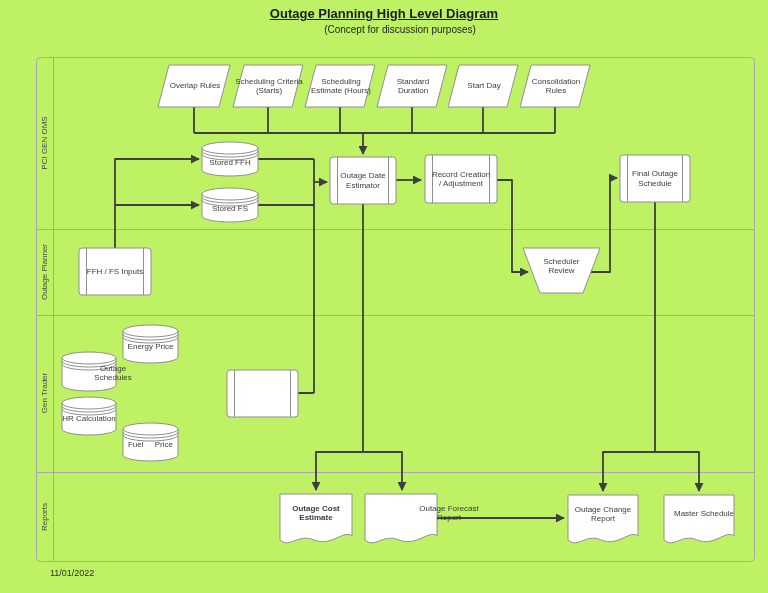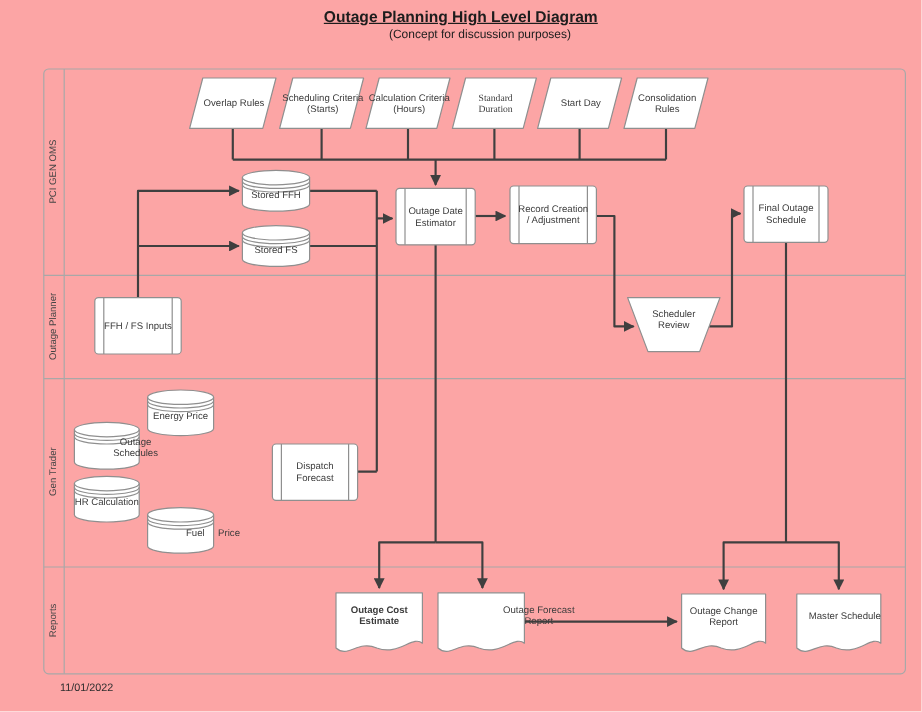--- a/index.html
+++ b/index.html
@@ -1,26 +1,26 @@
 <!DOCTYPE html>
 <html><head>
 <meta charset="utf-8">
 <style>
   html,body{margin:0;padding:0;background:#fff;}
-  #stage{position:relative;width:768px;height:593px;background:#fca5a5;overflow:hidden;
+  #stage{position:relative;width:768px;height:593px;background:#bef264;overflow:hidden;
          font-family:"Liberation Sans", sans-serif;color:#3c3c3c;}
   #diagram-svg{position:absolute;left:0;top:0;}
   .lbl{position:absolute;display:flex;align-items:center;justify-content:center;
        text-align:center;font-size:8px;line-height:1.18;color:#3c3c3c;}
   .title{position:absolute;left:0;right:0;top:6px;text-align:center;font-size:13px;
          font-weight:bold;text-decoration:underline;color:#1d1d1d;}
   .subtitle{position:absolute;left:0;right:0;top:24px;text-align:center;font-size:10px;color:#1d1d1d;padding-left:32px;}
   .lane-label{position:absolute;width:120px;height:14px;display:flex;align-items:center;
        justify-content:center;transform:rotate(-90deg);font-size:8px;color:#454545;}
-  .wide-words{word-spacing:9px;margin-left:27px;}
+  .wide-words{word-spacing:9px;}
   .footer-date{position:absolute;left:50px;top:568px;font-size:9px;color:#2e2e2e;}
 </style>
 </head>
 <body>
 
 <div id="stage">
 
   <div class="title">Outage Planning High Level Diagram</div>
   <div class="subtitle">(Concept for discussion purposes)</div>
 
@@ -127,35 +127,34 @@
     </g>
   </svg>
 
   <div class="lane-label" style="left:-16px;top:136px;">PCI GEN OMS</div>
   <div class="lane-label" style="left:-16px;top:265px;">Outage Planner</div>
   <div class="lane-label" style="left:-16px;top:386px;">Gen Trader</div>
   <div class="lane-label" style="left:-16px;top:510px;">Reports</div>
 
   <div class="lbl" style="left:235px;top:65px;width:68px;height:42px;">Scheduling Criteria (Starts)</div>
   <div class="lbl" style="left:160px;top:65px;width:70px;height:42px;">Overlap Rules</div>
-  <div class="lbl" style="left:307px;top:65px;width:68px;height:42px;">Calculation Criteria (Hours)</div>
-  <div class="lbl" style="left:388px;top:65px;width:50px;height:42px;font-family:Liberation Serif, serif;">Standard Duration</div>
+  <div class="lbl" style="left:307px;top:65px;width:68px;height:42px;">Scheduling Estimate (Hours)</div>
+  <div class="lbl" style="left:388px;top:65px;width:50px;height:42px;">Standard Duration</div>
   <div class="lbl" style="left:450px;top:65px;width:68px;height:42px;">Start Day</div>
   <div class="lbl" style="left:522px;top:65px;width:68px;height:42px;">Consolidation Rules</div>
   <div class="lbl" style="left:202px;top:152px;width:56px;height:22px;">Stored FFH</div>
   <div class="lbl" style="left:202px;top:198px;width:56px;height:22px;">Stored FS</div>
   <div class="lbl" style="left:431px;top:155px;width:60px;height:48px;">Record Creation / Adjustment</div>
   <div class="lbl" style="left:334px;top:157px;width:58px;height:47px;">Outage Date Estimator</div>
   <div class="lbl" style="left:624px;top:155px;width:62px;height:47px;">Final Outage Schedule</div>
   <div class="lbl" style="left:85px;top:248px;width:60px;height:47px;">FFH / FS Inputs</div>
   <div class="lbl" style="left:536px;top:250px;width:51px;height:32px;">Scheduler Review</div>
   <div class="lbl" style="left:123px;top:335px;width:55px;height:24px;">Energy Price</div>
   <div class="lbl" style="left:64px;top:359px;width:50px;height:28px;padding-left:24px;">Outage Schedules</div>
   <div class="lbl" style="left:60px;top:406px;width:58px;height:26px;">HR Calculation</div>
   <div class="lbl wide-words" style="left:123px;top:433px;width:55px;height:24px;">Fuel Price</div>
-  <div class="lbl" style="left:233px;top:370px;width:59px;height:47px;">Dispatch Forecast</div>
   <div class="lbl" style="left:280px;top:497px;width:72px;height:32px;font-weight:bold;">Outage Cost Estimate</div>
   <div class="lbl" style="left:365px;top:497px;width:72px;height:32px;margin-left:48px;">Outage Forecast Report</div>
   <div class="lbl" style="left:568px;top:498px;width:70px;height:32px;">Outage Change Report</div>
   <div class="lbl" style="left:664px;top:498px;width:80px;height:32px;">Master Schedule</div>
 
   <div class="footer-date">11/01/2022</div>
 </div>
 
 </body></html>

